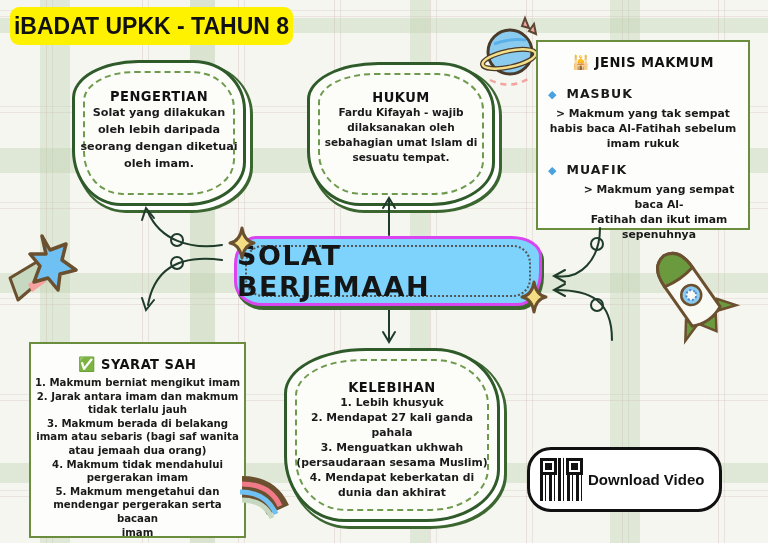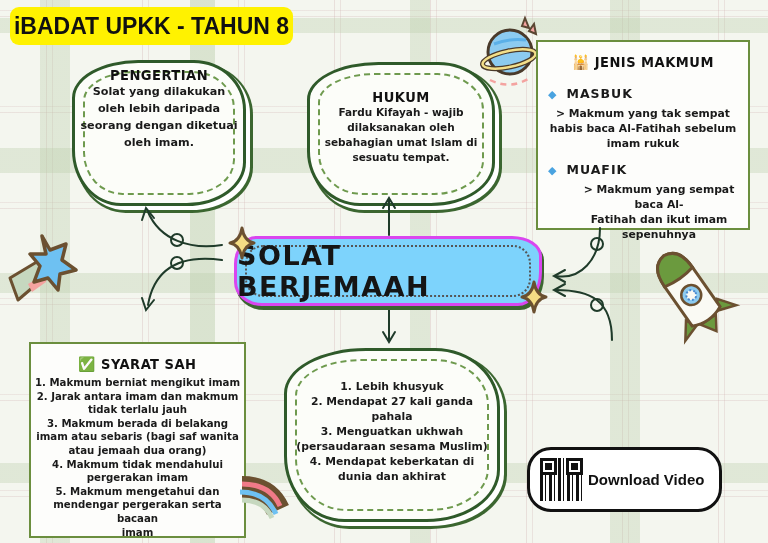--- a/index.html
+++ b/index.html
@@ -82,21 +82,21 @@
   <path d="M52 10 l2 10 l-7 -3 z" fill="#f4a3a0" stroke="#5a4632" stroke-width="2"></path>
   <circle cx="28" cy="38" r="22" fill="#8ccbf0" stroke="#4a3a2a" stroke-width="3"></circle>
   <path d="M12 30 q16 -6 32 -4" stroke="#5bb0e8" stroke-width="3" fill="none"></path>
   <ellipse cx="27" cy="45" rx="27" ry="8" fill="none" stroke="#4a3a2a" stroke-width="5" transform="rotate(-12 27 45)"></ellipse>
   <ellipse cx="27" cy="45" rx="27" ry="8" fill="none" stroke="#f3df8a" stroke-width="2.5" transform="rotate(-12 27 45)"></ellipse>
   <path d="M8 66 q20 10 40 -2" stroke="#f4a3a0" stroke-width="2.5" fill="none" stroke-dasharray="6 5"></path>
 </svg>
 
 <div class="abs blob" style="left:72px;top:60px;width:168px;height:140px;">
   <div class="inner"></div>
-  <div class="content" style="padding-top:4px;">
+  <div class="content" style="padding-top:25px;">
     <div class="heading">PENGERTIAN</div>
     <div class="body-text">Solat yang dilakukan</div>
     <div class="body-text">oleh lebih daripada</div>
     <div class="body-text">seorang dengan diketuai</div>
     <div class="body-text">oleh imam.</div>
   </div>
 </div>
 
 <div class="abs blob" style="left:307px;top:62px;width:182px;height:138px;">
   <div class="inner"></div>
@@ -211,20 +211,21 @@
 <svg class="deco" style="left:242px;top:484px" width="40" height="40" viewBox="0 0 40 40">
   <path d="M0 4 Q26 4 36 26" stroke="#6b5030" stroke-width="24" fill="none"></path>
   <path d="M0 8 Q22 8 30 26" stroke="#c6d8bf" stroke-width="5" fill="none" transform="translate(0 8)"></path>
   <path d="M0 4 Q26 4 36 26" stroke="#6ec1f2" stroke-width="5" fill="none" transform="translate(-2 4)"></path>
   <path d="M0 0 Q28 0 38 22" stroke="#f07a88" stroke-width="5" fill="none"></path>
 </svg>
 
 <div class="abs blob" style="left:284px;top:348px;width:210px;height:168px;">
   <div class="inner"></div>
   <div class="content" style="padding-top:28px;">
+    <div class="heading">KELEBIHAN</div>
     <div class="body-text" style="font-size:10.8px;line-height:15px;">
       <div>1. Lebih khusyuk</div>
       <div>2. Mendapat 27 kali ganda</div>
       <div>pahala</div>
       <div>3. Menguatkan ukhwah</div>
       <div>(persaudaraan sesama Muslim)</div>
       <div>4. Mendapat keberkatan di</div>
       <div>dunia dan akhirat</div>
     </div>
   </div>

